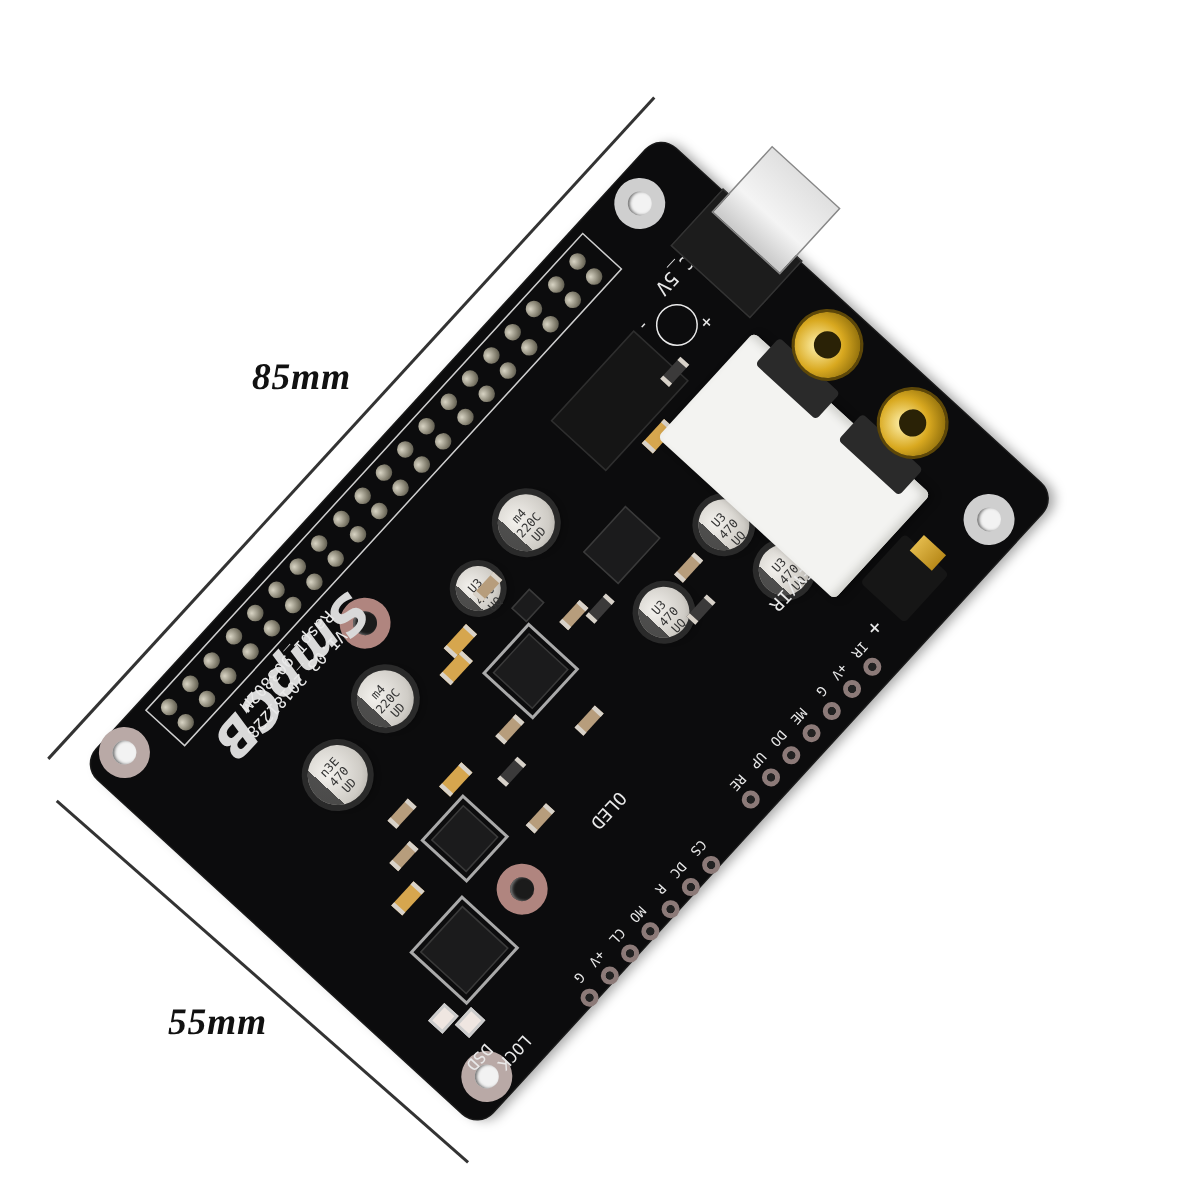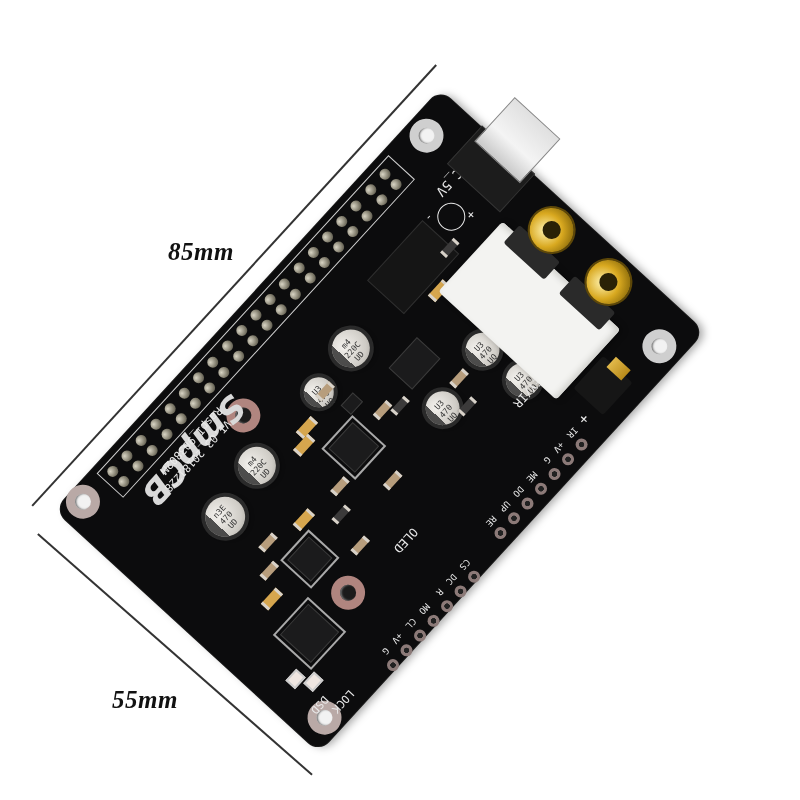--- a/index.html
+++ b/index.html
@@ -48,21 +48,21 @@
   .inductor { position:absolute; background:#151515; border:1px solid #2e2e2e; }
   .led { position:absolute; width:12px; height:9px; background:#efe6e1; border:2px solid #ccc; }
 </style>
 </head>
 <body>
 
 <div class="dim-line" style="left:32px;top:505px;width:598px;transform:rotate(-47.5deg);"></div>
 <div class="dim-label" style="left:168px;top:238px;">85mm</div>
 
 <div class="dim-line" style="left:38px;top:533px;width:365px;transform:rotate(41.3deg);"></div>
-<div class="dim-label" style="left:112px;top:686px;text-align:right;">55mm</div>
+<div class="dim-label" style="left:112px;top:668px;text-align:right;">55mm</div>
 
 <div class="board">
 
   <div class="hole" style="left:8px;top:-2px;"></div>
   <div class="hole silver" style="left:510px;top:4px;"></div>
   <div class="hole" style="left:12px;top:322px;"></div>
   <div class="hole silver" style="left:512px;top:318px;"></div>
   <div class="hole copper" style="left:180px;top:58px;"></div>
   <div class="hole copper" style="left:120px;top:255px;"></div>
 

